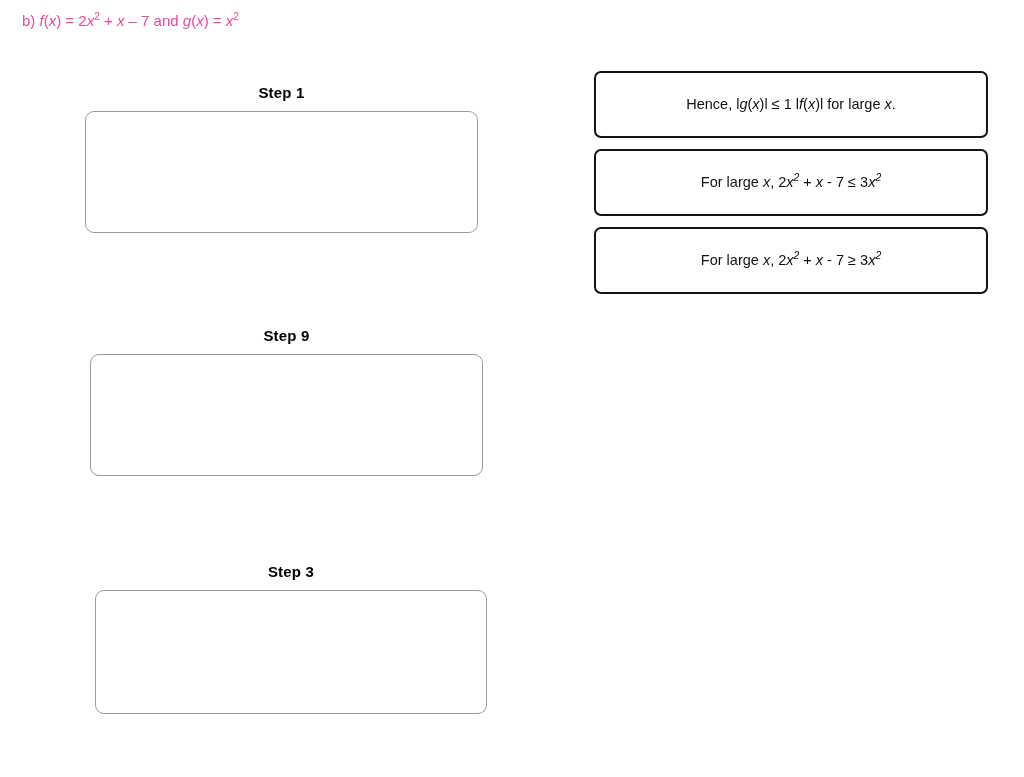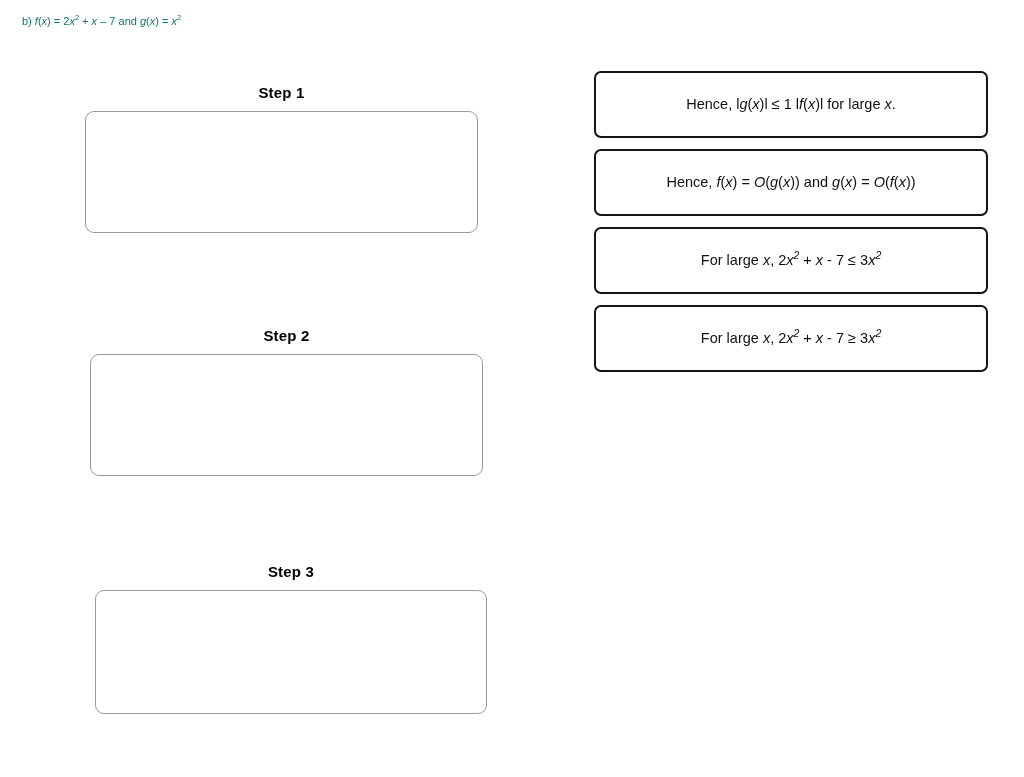--- a/index.html
+++ b/index.html
@@ -14,24 +14,24 @@
     font-family: "Liberation Sans", "DejaVu Sans", sans-serif;
     color: #1a1a1a;
     overflow: hidden;
   }
 
   
   #prompt {
     position: absolute;
     left: 22px;
     top: 11px;
-    font-size: 11px;
+    font-size: 15px;
     line-height: 20px;
     white-space: nowrap;
-    color: #0f766e;
+    color: #ec4899;
   }
   #prompt .mvar { font-style: italic; }
   #prompt sup {
     font-size: 0.68em;
     vertical-align: super;
     line-height: 0;
   }
 
   
   #steps-column {
@@ -124,44 +124,39 @@
 </div>
 
 <div id="steps-column">
 
   <div class="step-group" id="step-group-1">
     <div class="step-label">Step 1</div>
     <div class="step-dropzone"></div>
   </div>
 
   <div class="step-group" id="step-group-2">
-    <div class="step-label">Step 2</div>
+    <div class="step-label">Step 9</div>
     <div class="step-dropzone"></div>
   </div>
 
   <div class="step-group" id="step-group-3">
     <div class="step-label">Step 3</div>
     <div class="step-dropzone"></div>
   </div>
 
 </div>
 
 <div id="options-column">
 
   <div class="option-card">
     <div class="option-text">
       Hence, <span class="absbar">l</span><span class="mvar">g</span>(<span class="mvar">x</span>)<span class="absbar">l</span> ≤ 1 <span class="absbar">l</span><span class="mvar">f</span>(<span class="mvar">x</span>)<span class="absbar">l</span> for large <span class="mvar">x</span>.
     </div>
   </div>
 
-  <div class="option-card">
-    <div class="option-text">
-      Hence, <span class="mvar">f</span>(<span class="mvar">x</span>) = <span class="mvar">O</span>(<span class="mvar">g</span>(<span class="mvar">x</span>)) and <span class="mvar">g</span>(<span class="mvar">x</span>) = <span class="mvar">O</span>(<span class="mvar">f</span>(<span class="mvar">x</span>))
-    </div>
-  </div>
 
   <div class="option-card">
     <div class="option-text">
       For large <span class="mvar">x</span>, 2<span class="mvar">x</span><span class="sup2">2</span> + <span class="mvar">x</span> - 7 ≤ 3<span class="mvar">x</span><span class="sup2">2</span>
     </div>
   </div>
 
 
 
 

